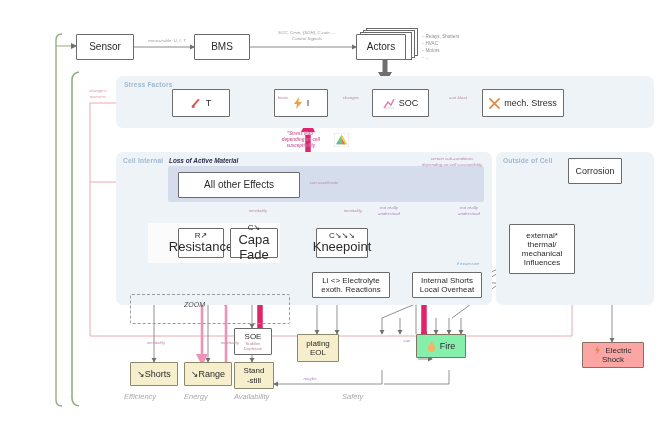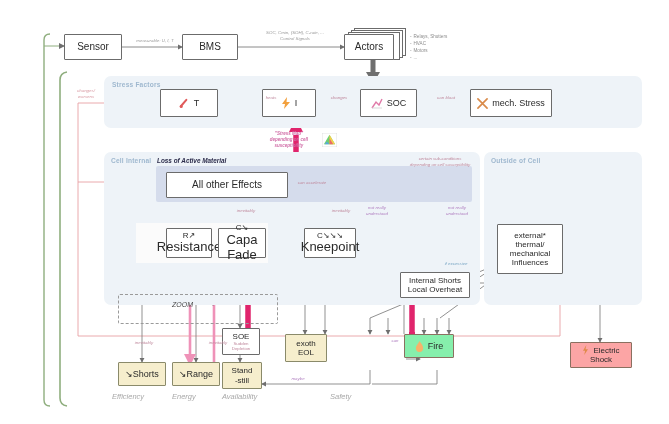--- a/index.html
+++ b/index.html
@@ -1,18 +1,18 @@
 <!DOCTYPE html>
 <html><head>
 <meta charset="utf-8">
 <style>
   html,body{margin:0;padding:0;background:#ffffff;}
   body{width:669px;height:424px;overflow:hidden;
        font-family:"Liberation Sans","DejaVu Sans",sans-serif;}
-  #stage{position:relative;width:648px;height:424px;background:#fff;}
+  #stage{position:relative;width:648px;height:424px;background:#fff;margin-left:12px;}
   svg#wires{position:absolute;left:0;top:0;width:669px;height:424px;}
 
   
   .panel{position:absolute;border-radius:7px;background:#eef3f8;}
   .panel-label{position:absolute;font-size:6.6px;color:#9fb8cf;font-weight:bold;
                letter-spacing:.2px;white-space:nowrap;}
   .subpanel{position:absolute;background:#ccd4e8;border-radius:2px;opacity:.75;}
   .subpanel-label{position:absolute;font-size:6.4px;color:#2b2b4a;font-weight:bold;
                   font-style:italic;white-space:nowrap;}
   .whitepanel{position:absolute;background:#fbfbfb;border:0;}
@@ -296,37 +296,44 @@
     <span>C↘</span>
     <span class="l2">Capa Fade</span>
   </div>
 
   <div class="box" style="left:304px;top:228px;width:52px;height:30px;">
     <span>C↘↘↘</span>
     <span class="l2">Kneepoint</span>
   </div>
 
 
+  <div class="box" style="left:300px;top:272px;width:78px;height:26px;">
+    <span>Li &lt;&gt; Electrolyte</span>
+    <span>exoth. Reactions</span>
+  </div>
 
   <div class="box" style="left:400px;top:272px;width:70px;height:26px;">
     <span>Internal Shorts</span>
     <span>Local Overheat</span>
   </div>
 
   <div class="elbl" style="left:290px;top:180px;width:44px;">can accelerate</div>
   <div class="elbl" style="left:398px;top:156px;width:84px;">certain sub-conditions
 depending on cell susceptibility</div>
   <div class="elbl" style="left:226px;top:208px;width:40px;">inevitably</div>
   <div class="elbl" style="left:322px;top:208px;width:38px;">inevitably</div>
   <div class="elbl p" style="left:358px;top:205px;width:38px;">not really
 understood</div>
   <div class="elbl p" style="left:438px;top:205px;width:38px;">not really
 understood</div>
   <div class="elbl t" style="left:436px;top:261px;width:40px;">if excessive</div>
 
+  <div class="box md" style="left:556px;top:158px;width:54px;height:26px;">
+    <span>Corrosion</span>
+  </div>
 
   <div class="box" style="left:497px;top:224px;width:66px;height:50px;">
     <span>external*</span>
     <span>thermal/</span>
     <span>mechanical</span>
     <span>Influences</span>
   </div>
 
   <div class="box" style="left:222px;top:328px;width:38px;height:27px;">
     <span>SOE</span>
@@ -341,21 +348,21 @@
   <div class="box cream md" style="left:172px;top:362px;width:48px;height:24px;">
     <span>↘Range</span>
   </div>
 
   <div class="box cream" style="left:222px;top:362px;width:40px;height:27px;">
     <span>Stand</span>
     <span>-still</span>
   </div>
 
   <div class="box cream" style="left:285px;top:334px;width:42px;height:28px;">
-    <span>exoth</span>
+    <span>plating</span>
     <span>EOL</span>
   </div>
 
 
   <div class="box fire md" style="left:404px;top:334px;width:50px;height:24px;">
     <span class="rowin">
       <svg class="ico" width="9" height="11" viewBox="0 0 10 12">
         <path d="M5,0 C7,3 9,5 9,8 A4,4 0 0 1 1,8 C1,5 3,4 5,0 z" fill="#f7b26a"></path>
       </svg>
       <span>Fire</span>

